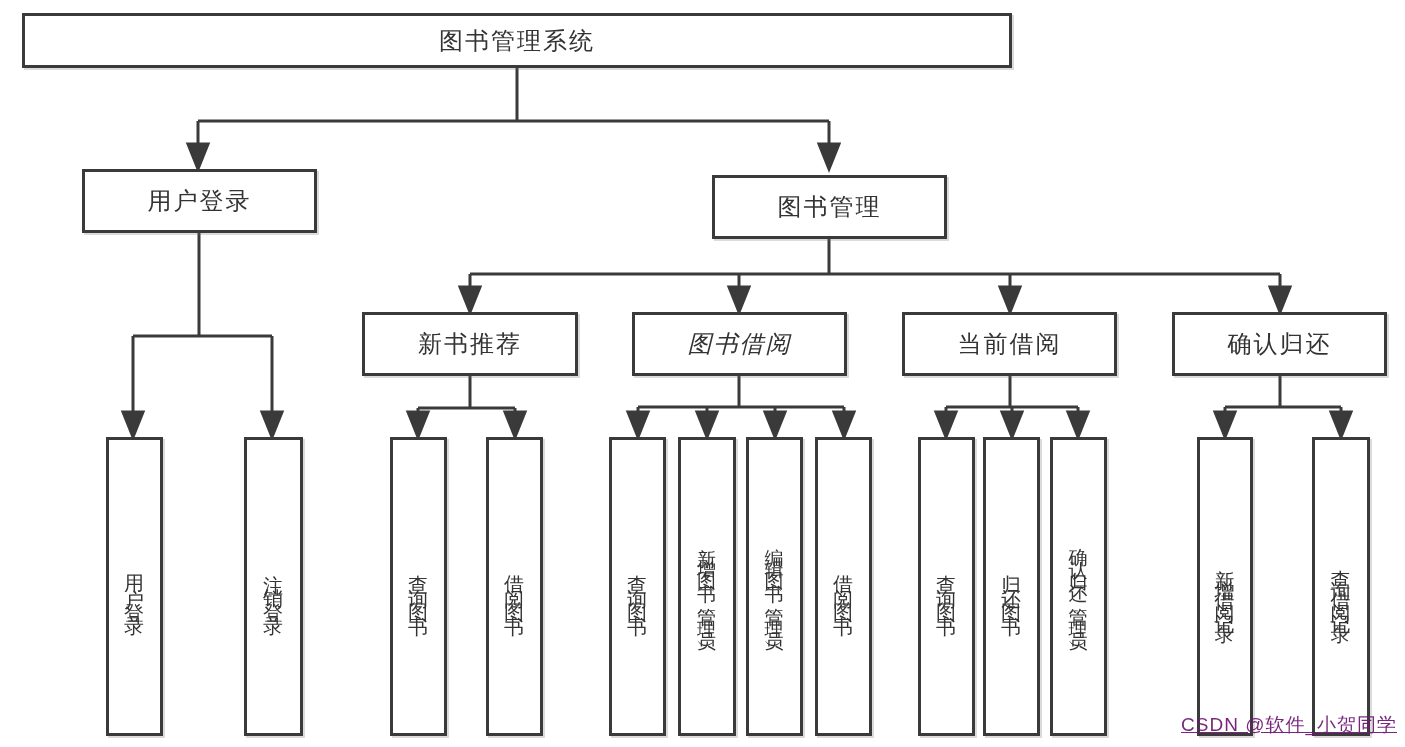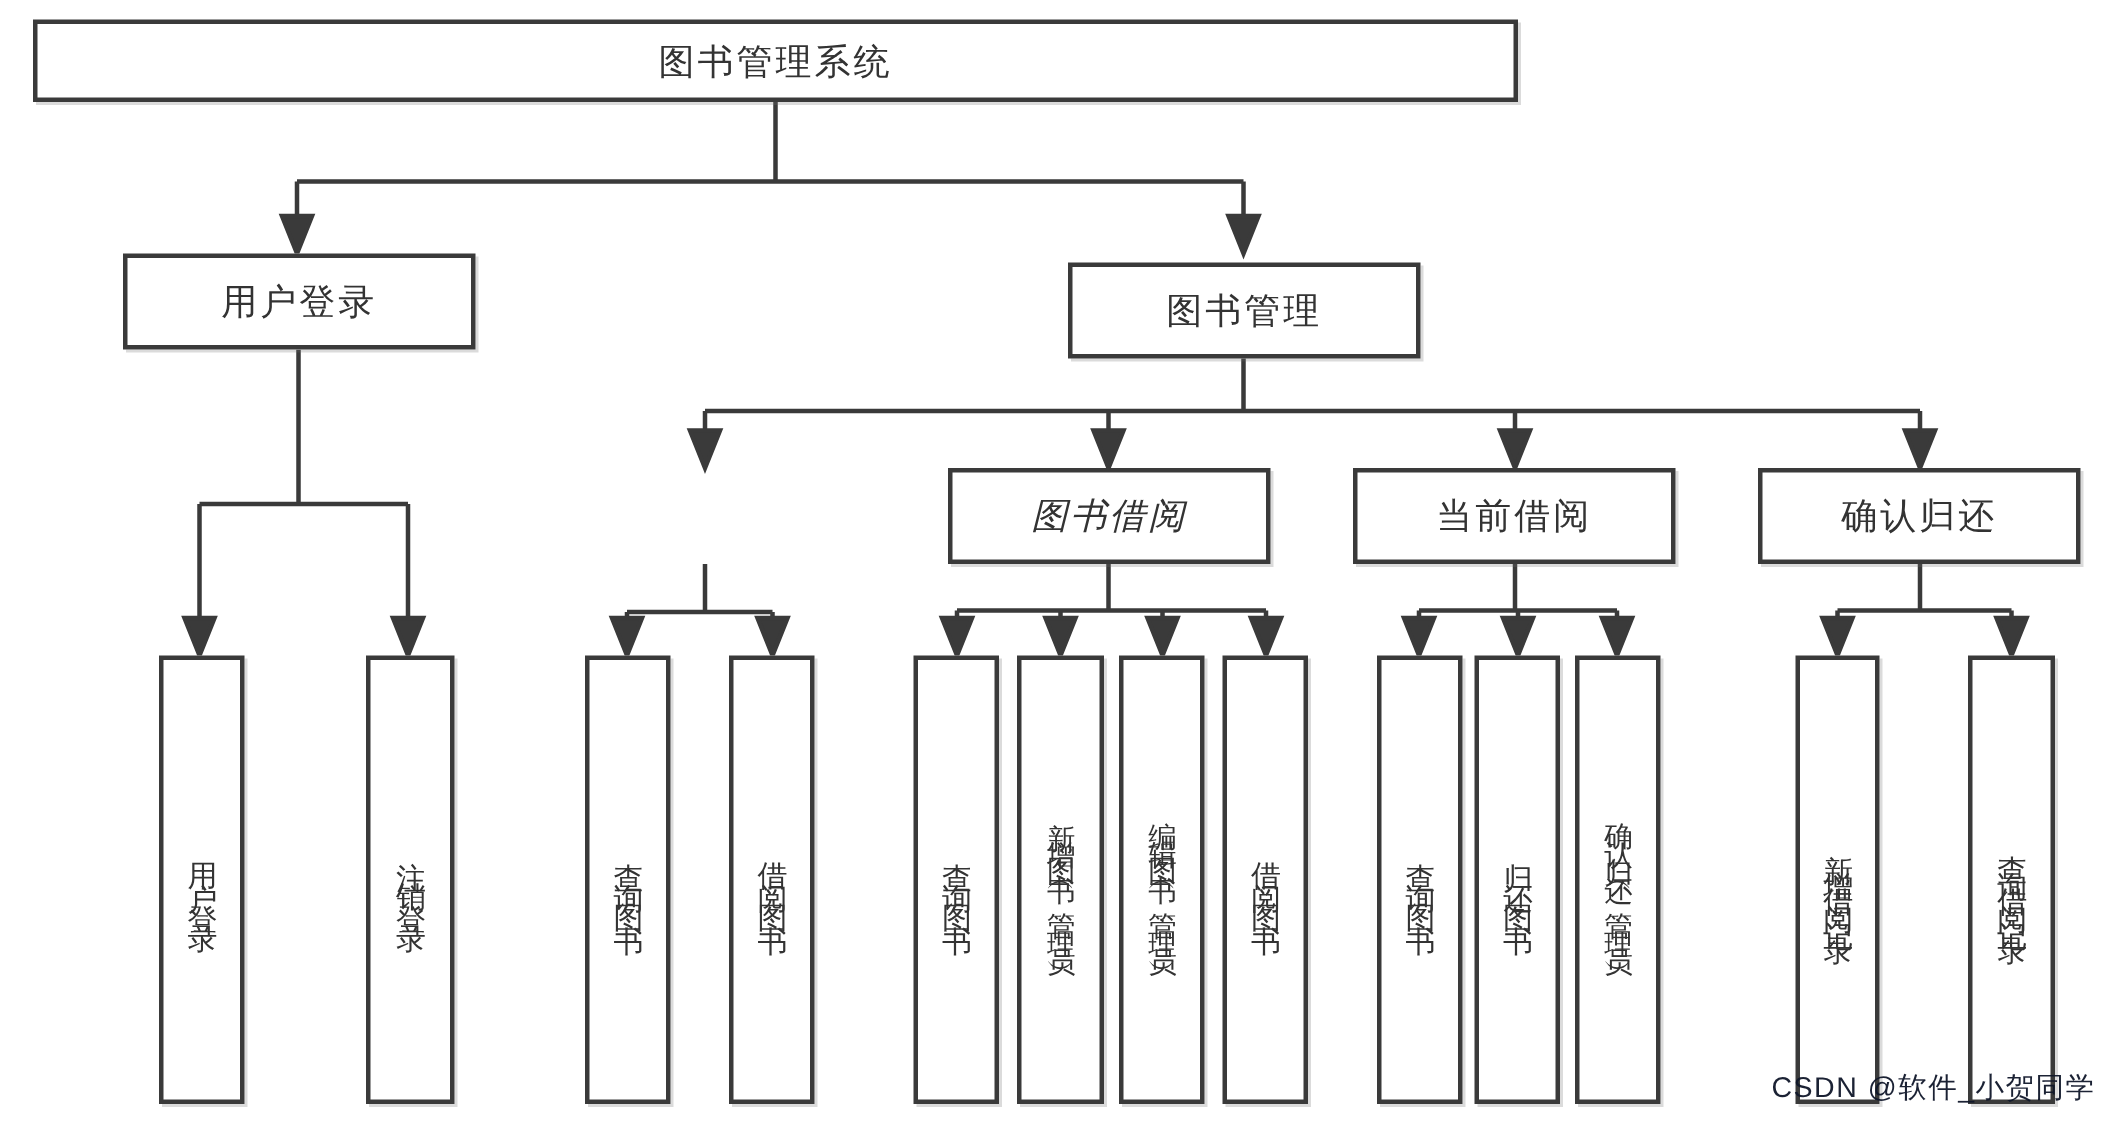--- a/index.html
+++ b/index.html
@@ -20,22 +20,23 @@
   .hbox{font-size:24px;letter-spacing:2px;white-space:nowrap;}
   .vbox .leaf-label{
     writing-mode:vertical-rl;text-orientation:mixed;
     font-size:20px;line-height:1;white-space:nowrap;
   }
   .vbox .len4{letter-spacing:14px;}
   .vbox .len6{letter-spacing:11px;}
   .vbox .len9{font-size:19px;letter-spacing:12px;}
   .watermark{
     position:absolute;z-index:3;right:8px;top:712px;
-    font-size:19px;letter-spacing:1px;color:#0f172a;opacity:.95;
+    font-size:19px;letter-spacing:1px;color:#701a75;opacity:.95;
     white-space:nowrap;
+    text-decoration:underline;
   }
 </style>
 </head>
 <body>
 
 <div class="canvas">
 
   <svg class="connectors" width="1405" height="747" viewBox="0 0 1405 747">
     <g stroke="#3a3a3a" stroke-width="3" fill="#3a3a3a">
 
@@ -86,20 +87,21 @@
         <polygon points="1341,437 1331,412 1351,412"></polygon>
       </g>
     </g>
   </svg>
 
   <div class="box hbox" style="left:22px;top:13px;width:990px;height:55px;">图书管理系统</div>
 
   <div class="box hbox" style="left:82px;top:169px;width:235px;height:64px;">用户登录</div>
   <div class="box hbox" style="left:712px;top:175px;width:235px;height:64px;">图书管理</div>
 
+  <div class="box hbox" style="left:362px;top:312px;width:216px;height:64px;">新书推荐</div>
   <div class="box hbox" style="left:632px;top:312px;width:215px;height:64px;font-style:italic;">图书借阅</div>
   <div class="box hbox" style="left:902px;top:312px;width:215px;height:64px;">当前借阅</div>
   <div class="box hbox" style="left:1172px;top:312px;width:215px;height:64px;">确认归还</div>
 
   <div class="box vbox" style="left:106px;top:437px;width:57px;height:299px;">
     <span class="leaf-label len4">用户登录</span>
   </div>
   <div class="box vbox" style="left:244px;top:437px;width:59px;height:299px;">
     <span class="leaf-label len4">注销登录</span>
   </div>

